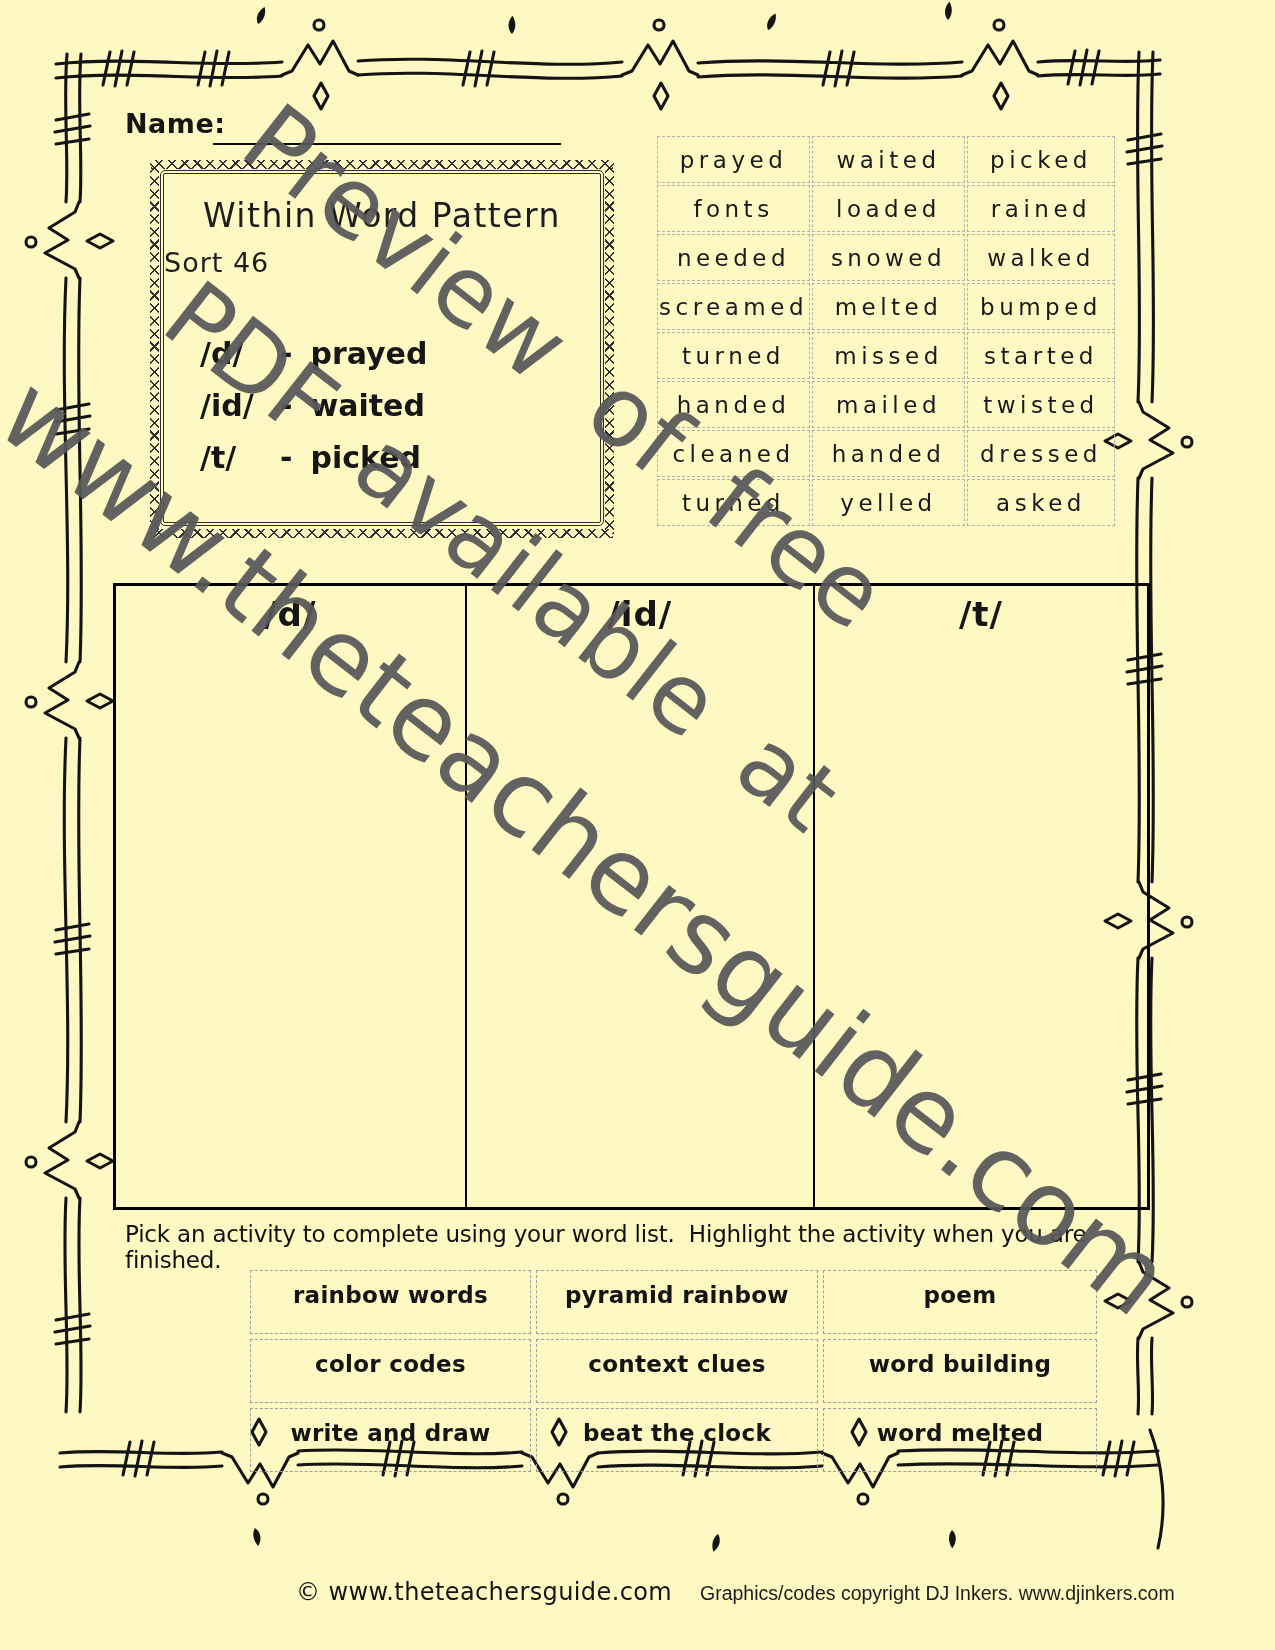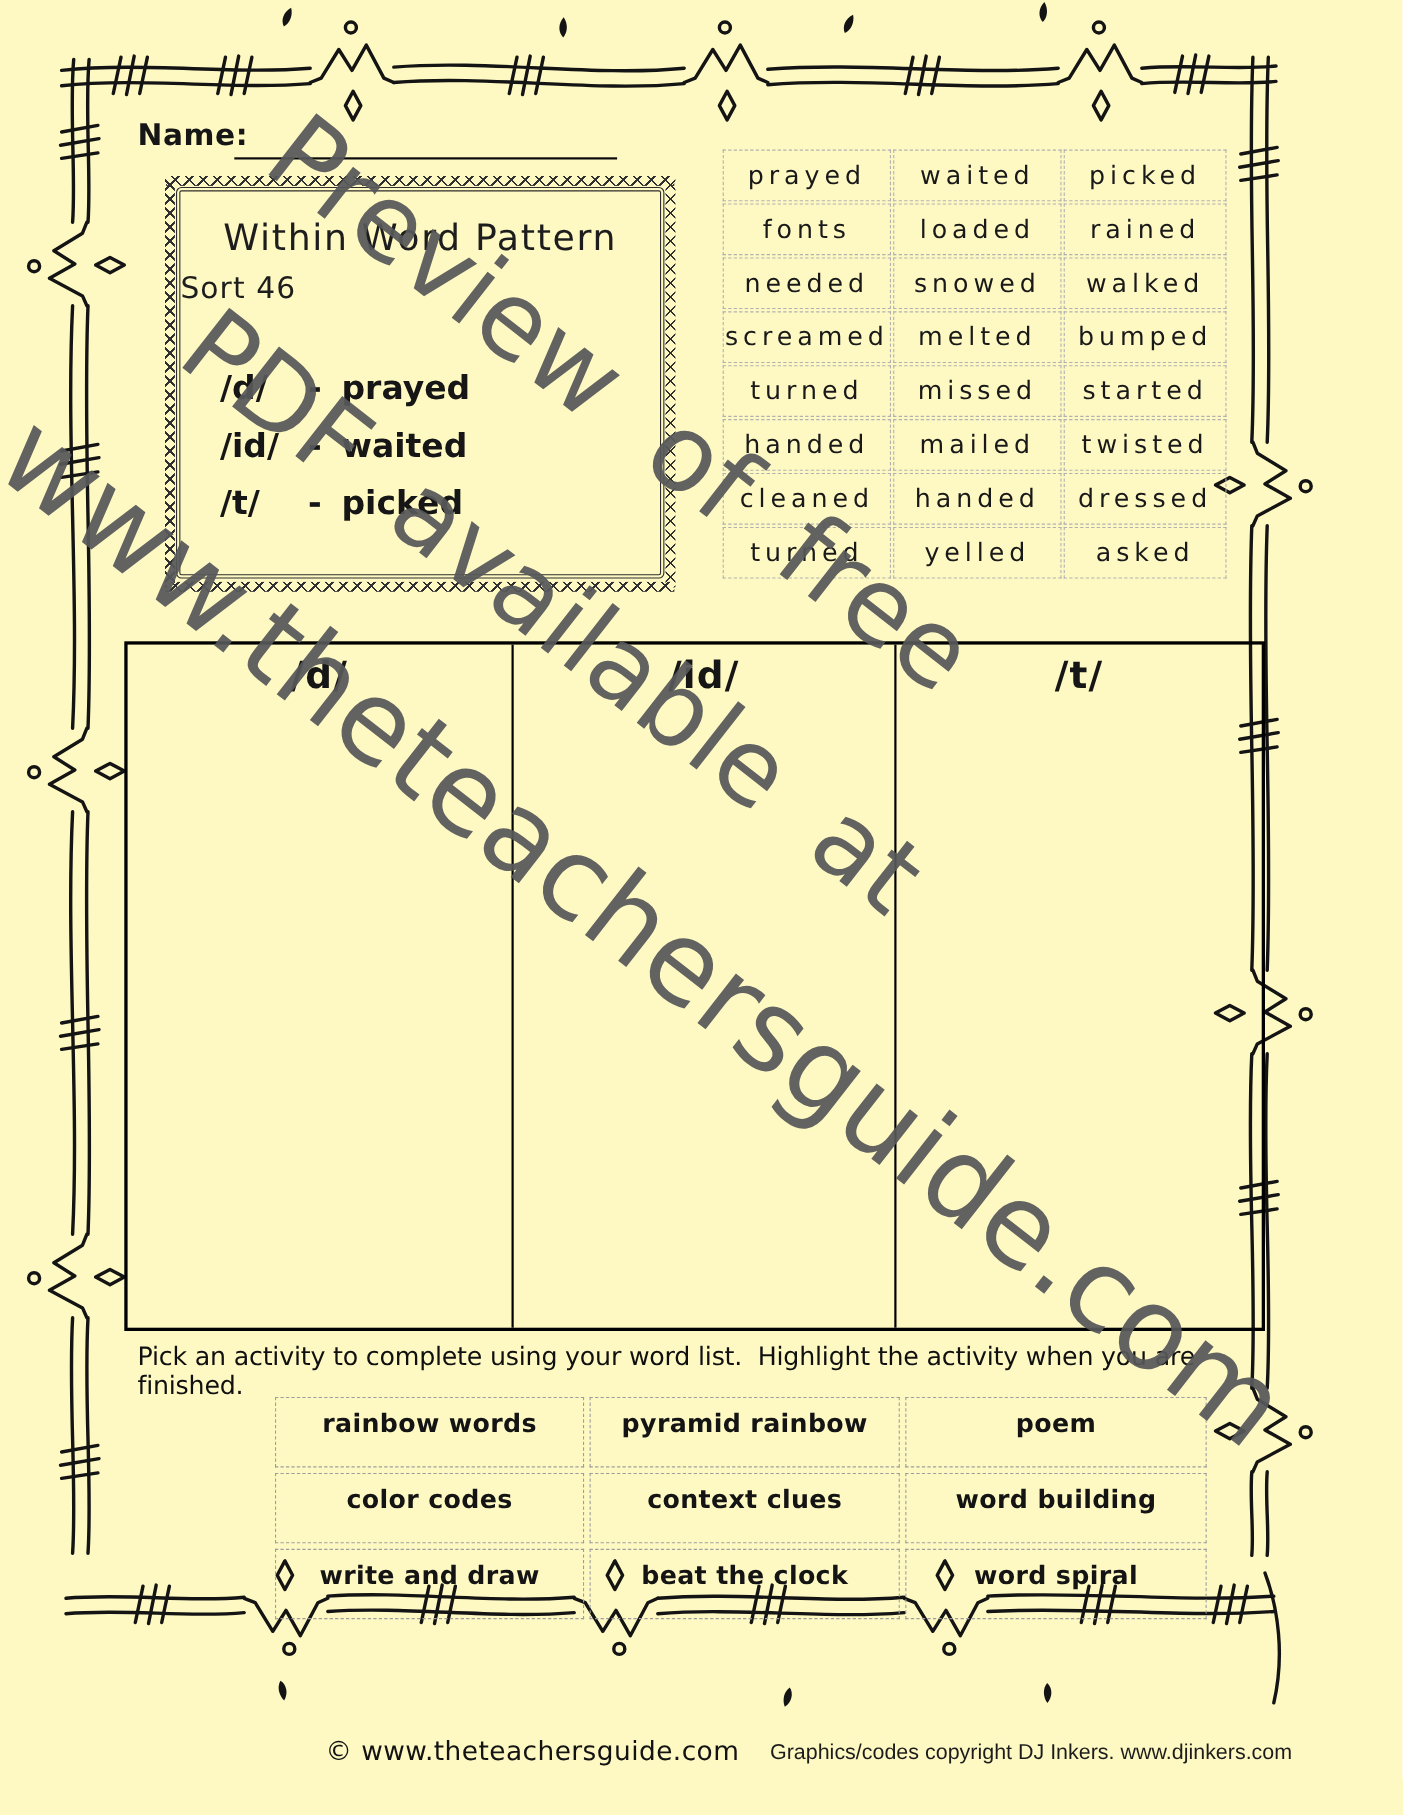--- a/index.html
+++ b/index.html
@@ -221,21 +221,21 @@
   <div class="instruction">Pick an activity to complete using your word list.  Highlight the activity when you are finished.</div>
   <div class="activity-grid">
     <div class="activity-card">rainbow words</div>
     <div class="activity-card">pyramid rainbow</div>
     <div class="activity-card">poem</div>
     <div class="activity-card">color codes</div>
     <div class="activity-card">context clues</div>
     <div class="activity-card">word building</div>
     <div class="activity-card">write and draw</div>
     <div class="activity-card">beat the clock</div>
-    <div class="activity-card">word spiral</div>
+    <div class="activity-card">word melted</div>
   </div>
 
   <div class="footer-left">© www.theteachersguide.com</div>
   <div class="footer-right">Graphics/codes copyright DJ Inkers. www.djinkers.com</div>
 
   <div class="wm wm1">Preview of free</div>
   <div class="wm wm2">PDF available at</div>
   <div class="wm wm3">www.theteachersguide.com</div>
 
 </div>

